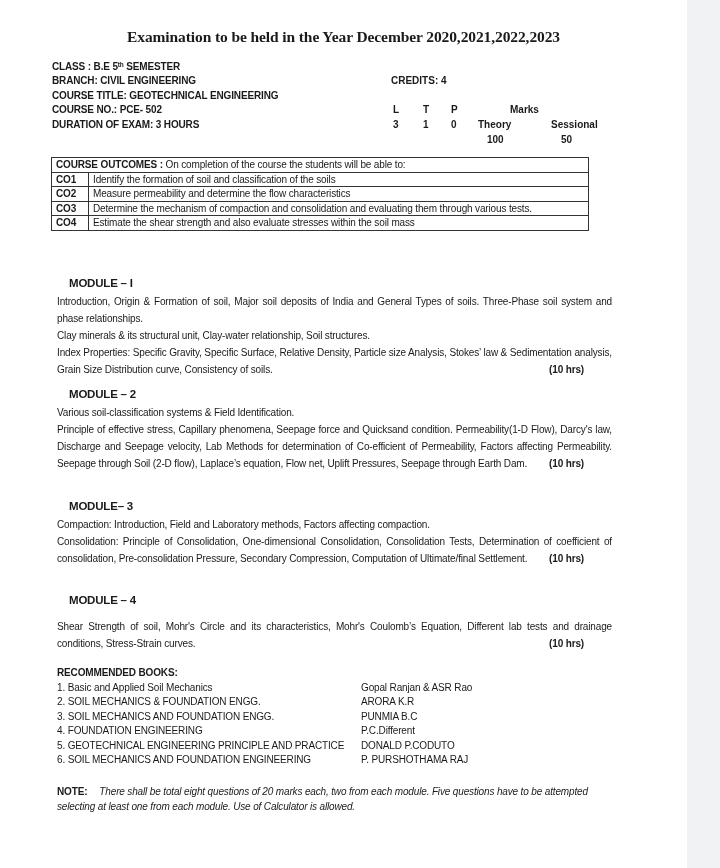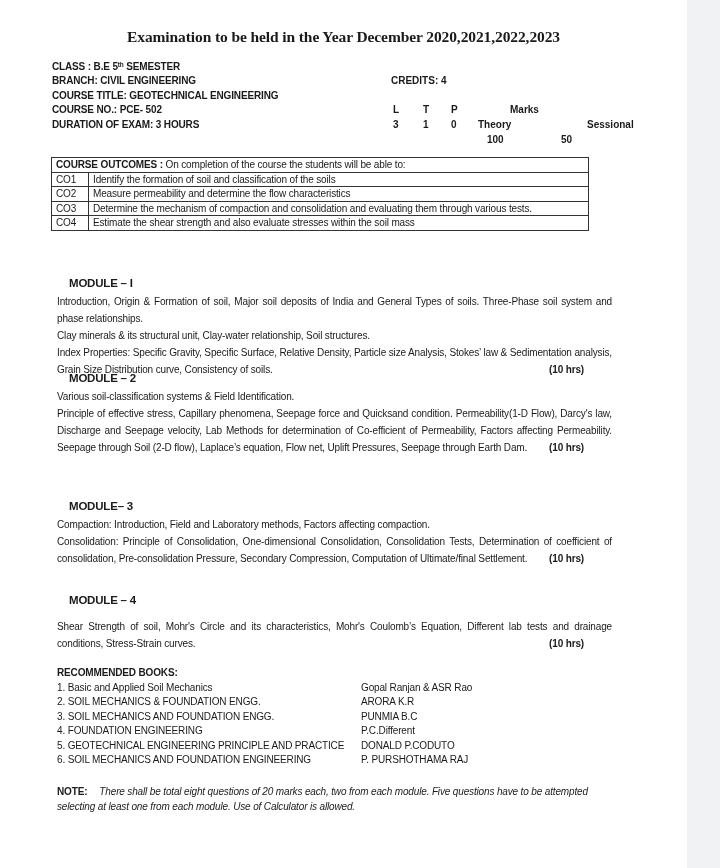--- a/index.html
+++ b/index.html
@@ -25,21 +25,21 @@
   .info sup { font-size: 6.5px; vertical-align: 3px; }
   .abs { position: absolute; font-size: 10px; font-weight: bold; white-space: nowrap; line-height: 14px; }
 
   table.co {
     position: absolute; left: 51px; top: 157px; width: 538px;
     border-collapse: collapse; font-size: 10px; letter-spacing: -0.15px; padding-left: 36px;
   }
   table.co td {
     border: 1px solid #333; padding: 0 4px; line-height: 13.5px; vertical-align: top;
   }
-  table.co td.code { font-weight: normal; width: 28px; margin-left: 16px; }
+  table.co td.code { font-weight: bold; width: 28px; margin-left: 16px; }
   table.co td.hdr b { font-weight: bold; }
 
   .module { position: absolute; left: 57px; width: 555px; font-size: 10px; letter-spacing: -0.15px; }
   .module h3 { margin: 0 0 4px 0; font-size: 11.5px; font-weight: bold; letter-spacing: -0.2px; padding-left: 12px; }
   .module p { margin: 0; line-height: 17px; text-align: justify; }
   .hrs { float: right; font-weight: bold; margin-right: 28px; }
 
   .books { position: absolute; left: 57px; top: 666px; font-size: 10px; letter-spacing: -0.15px; }
   .books h4 { margin: 0; font-size: 10px; font-weight: bold; line-height: 14.5px; }
   .book-row { position: relative; height: 14.5px; line-height: 14.5px; white-space: nowrap; width: 560px; text-align: center; }
@@ -71,21 +71,21 @@
 
   <div class="abs" style="left:393px; top:103px;">L</div>
   <div class="abs" style="left:423px; top:103px;">T</div>
   <div class="abs" style="left:451px; top:103px;">P</div>
   <div class="abs" style="left:510px; top:103px;">Marks</div>
 
   <div class="abs" style="left:393px; top:118px;">3</div>
   <div class="abs" style="left:423px; top:118px;">1</div>
   <div class="abs" style="left:451px; top:118px;">0</div>
   <div class="abs" style="left:478px; top:118px;">Theory</div>
-  <div class="abs" style="left:551px; top:118px;margin-left:36px;">Sessional</div>
+  <div class="abs" style="left:551px; top:118px;">Sessional</div>
   <div class="abs" style="left:487px; top:133px;">100</div>
   <div class="abs" style="left:561px; top:133px;">50</div>
 
   <table class="co">
     <tbody>
         <tr>
       <td class="hdr" colspan="2"><b>COURSE OUTCOMES :</b><span> On completion of the course the students will be able to:</span></td>
     </tr>
     <tr>
       <td class="code">CO1</td>
@@ -106,21 +106,21 @@
   </tbody>
     </table>
 
   <div class="module" style="top:277px;">
     <h3>MODULE – I</h3>
     <p>Introduction, Origin &amp; Formation of soil, Major soil deposits of India and General Types of soils. Three-Phase soil system and phase relationships.</p>
     <p>Clay minerals &amp; its structural unit, Clay-water relationship, Soil structures.</p>
     <p><span>Index Properties: Specific Gravity, Specific Surface, Relative Density, Particle size Analysis, Stokes’ law &amp; Sedimentation analysis, Grain Size Distribution curve, Consistency of soils.</span><span class="hrs">(10 hrs)</span></p>
   </div>
 
-  <div class="module" style="top:372px;">
+  <div class="module" style="top:388px;">
     <h3>MODULE – 2</h3>
     <p>Various soil-classification systems &amp; Field Identification.</p>
     <p><span>Principle of effective stress, Capillary phenomena, Seepage force and Quicksand condition. Permeability(1-D Flow), Darcy's law, Discharge and Seepage velocity, Lab Methods for determination of Co-efficient of Permeability, Factors affecting Permeability. Seepage through Soil (2-D flow), Laplace’s equation, Flow net, Uplift Pressures, Seepage through Earth Dam.</span><span class="hrs">(10 hrs)</span></p>
   </div>
 
   <div class="module" style="top:500px;">
     <h3>MODULE– 3</h3>
     <p>Compaction: Introduction, Field and Laboratory methods, Factors affecting compaction.</p>
     <p><span>Consolidation: Principle of Consolidation, One-dimensional Consolidation, Consolidation Tests, Determination of coefficient of consolidation, Pre-consolidation Pressure, Secondary Compression, Computation of Ultimate/final Settlement.</span><span class="hrs">(10 hrs)</span></p>
   </div>

